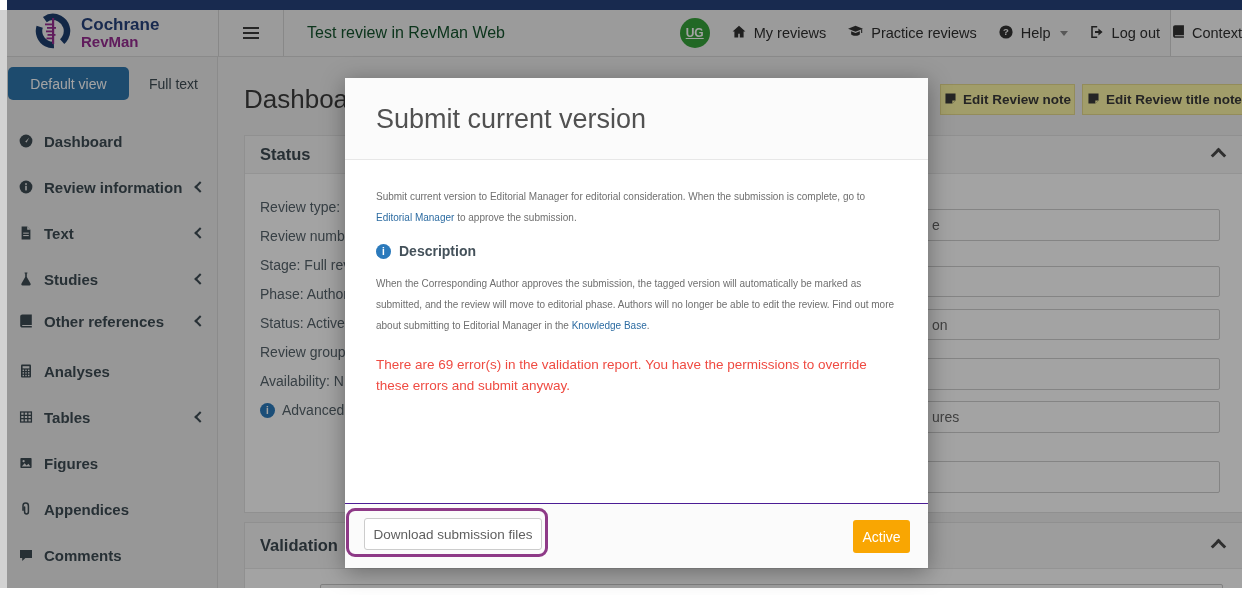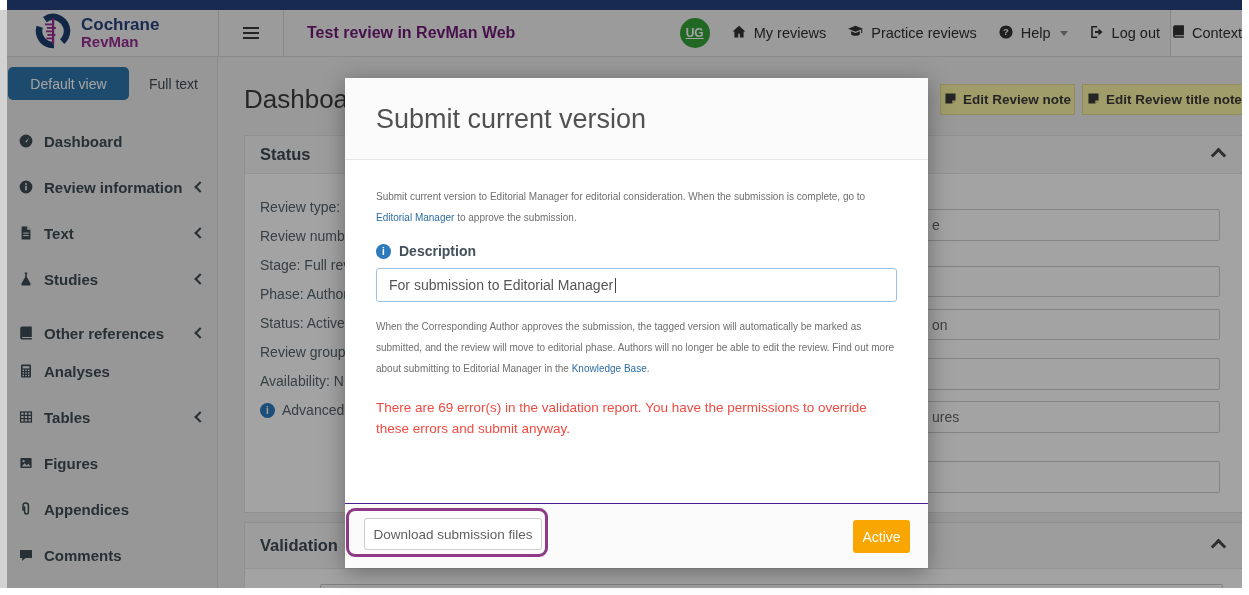--- a/index.html
+++ b/index.html
@@ -14,21 +14,21 @@
   .app{position:absolute;left:7px;top:0;width:1235px;height:588px;overflow:hidden;background:#efefef;}
   .topbar{position:absolute;left:0;top:0;width:100%;height:10px;background:var(--navy);}
   
   .header{position:absolute;left:0;top:10px;width:100%;height:47px;background:#f2f2f2;border-bottom:1px solid #d8d8d8;}
   .logo{position:absolute;left:28px;top:3px;display:flex;align-items:center;gap:10px;}
   .logotext .l1{font-size:17px;font-weight:bold;color:var(--navy);line-height:18px;}
   .logotext .l2{font-size:15px;font-weight:600;color:var(--magenta);line-height:16px;}
   .hamb{position:absolute;left:211px;top:0;width:66px;height:100%;border-left:1px solid #d5d5d5;border-right:1px solid #d5d5d5;display:flex;align-items:center;justify-content:center;cursor:pointer;}
   .hamb .bars{width:16px;}
   .hamb .bars div{height:2.2px;background:#3a3a3a;margin:2.6px 0;}
-  .htitle{position:absolute;left:300px;top:0;height:100%;display:flex;align-items:center;font-size:16px;font-weight:bold;color:#701a75;}
+  .htitle{position:absolute;left:300px;top:0;height:100%;display:flex;align-items:center;font-size:16px;font-weight:normal;color:#14532d;}
   .hnav{position:absolute;right:82px;top:0;height:100%;display:flex;align-items:center;gap:21px;}
   .hitem{display:flex;align-items:center;gap:7px;font-size:14.5px;color:#2f2f2f;cursor:pointer;white-space:nowrap;}
   .avatar{width:30px;height:30px;border-radius:50%;background:var(--avatar-green);color:#fff;font-size:12px;font-weight:bold;display:flex;align-items:center;justify-content:center;text-decoration:underline;}
   .caret{width:0;height:0;border-left:4px solid transparent;border-right:4px solid transparent;border-top:5px solid #8a8a8a;margin-left:2px;}
   .ctx{position:absolute;right:0;top:0;width:72px;height:100%;background:#fafafa;border-left:1px solid #d5d5d5;display:flex;align-items:center;justify-content:center;gap:6px;font-size:14.5px;color:#2f2f2f;cursor:pointer;}
   
   .sidebar{position:absolute;left:0;top:57px;width:211px;height:531px;background:#ececec;border-right:1px solid #d9d9d9;}
   .tab{position:absolute;top:10px;height:33px;display:flex;align-items:center;justify-content:center;font-size:14px;cursor:pointer;}
   .tab.active{left:1px;width:121px;background:var(--tab-blue);color:#fff;border-radius:5px;}
   .tab.idle{left:122px;width:89px;color:#3e4c54;}
@@ -204,21 +204,21 @@
       </div>
       <div class="sitem" style="top:199px">
         <span class="icn">
             <svg viewBox="0 0 16 16" width="16" height="16">
               <path d="M6.6 1.6h2.8v1h-.6v3.5l3.7 6.5c.5.9.1 1.8-1 1.8H4.5c-1.1 0-1.5-.9-1-1.8l3.7-6.5V2.6h-.6z" fill="#3e4c54"></path>
             </svg>
           </span>
         <span class="slabel">Studies</span>
         <span class="chv"></span>
       </div>
-      <div class="sitem" style="top:253px">
+      <div class="sitem" style="top:241px">
         <span class="icn">
             <svg viewBox="0 0 16 16" width="16" height="16">
               <path d="M4.4 1.4C3.1 1.4 2.2 2.3 2.2 3.6v8.8c0 1.3.9 2.2 2.2 2.2h9.4v-1.5H4.5c-.6 0-.6-1 0-1h9.3V1.4z" fill="#3e4c54"></path>
             </svg>
           </span>
         <span class="slabel">Other references</span>
         <span class="chv"></span>
       </div>
       <div class="sitem" style="top:291px">
         <span class="icn">
@@ -342,24 +342,20 @@
   <div class="modal">
     <div class="mhead">
       <div class="mtitle">Submit current version</div>
     </div>
     <div class="mbody">
       <p class="mp"><span>Submit current version to Editorial Manager for editorial consideration. When the submission is complete, go to </span><a class="lnk">Editorial Manager</a><span> to approve the submission.</span></p>
       <div class="descrow">
         <span class="infoi">i</span>
         <span>Description</span>
       </div>
-      <div class="faux-input">
-        <span>For submission to Editorial Manager</span>
-          <span class="caret-i"></span>
-      </div>
       <p class="mp mp2"><span>When the Corresponding Author approves the submission, the tagged version will automatically be marked as submitted, and the review will move to editorial phase. Authors will no longer be able to edit the review. Find out more about submitting to Editorial Manager in the </span><a class="lnk">Knowledge Base</a><span>.</span></p>
       <p class="merr">There are 69 error(s) in the validation report. You have the permissions to override these errors and submit anyway.</p>
     </div>
     <div class="mfoot">
       <div class="dlbtn">Download submission files</div>
       <div class="closebtn">Active</div>
     </div>
   </div>
 
   <div class="highlight"></div>

